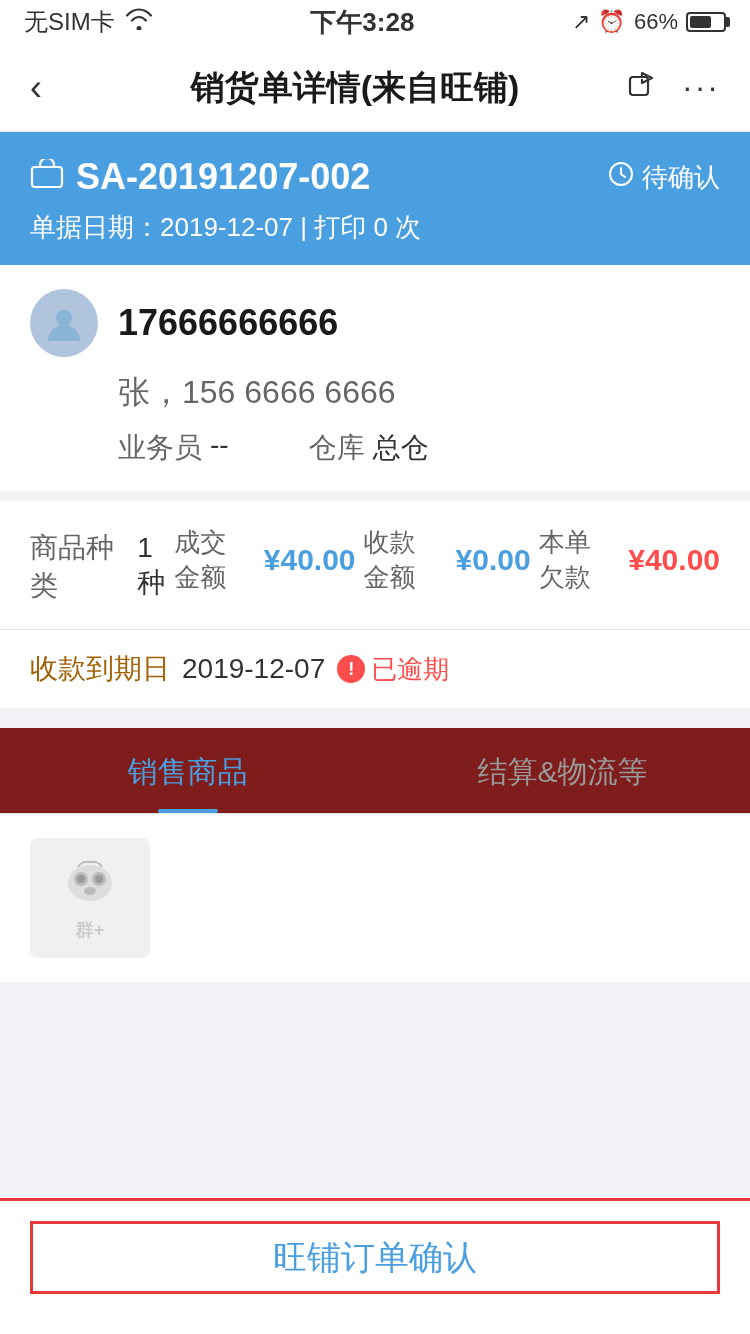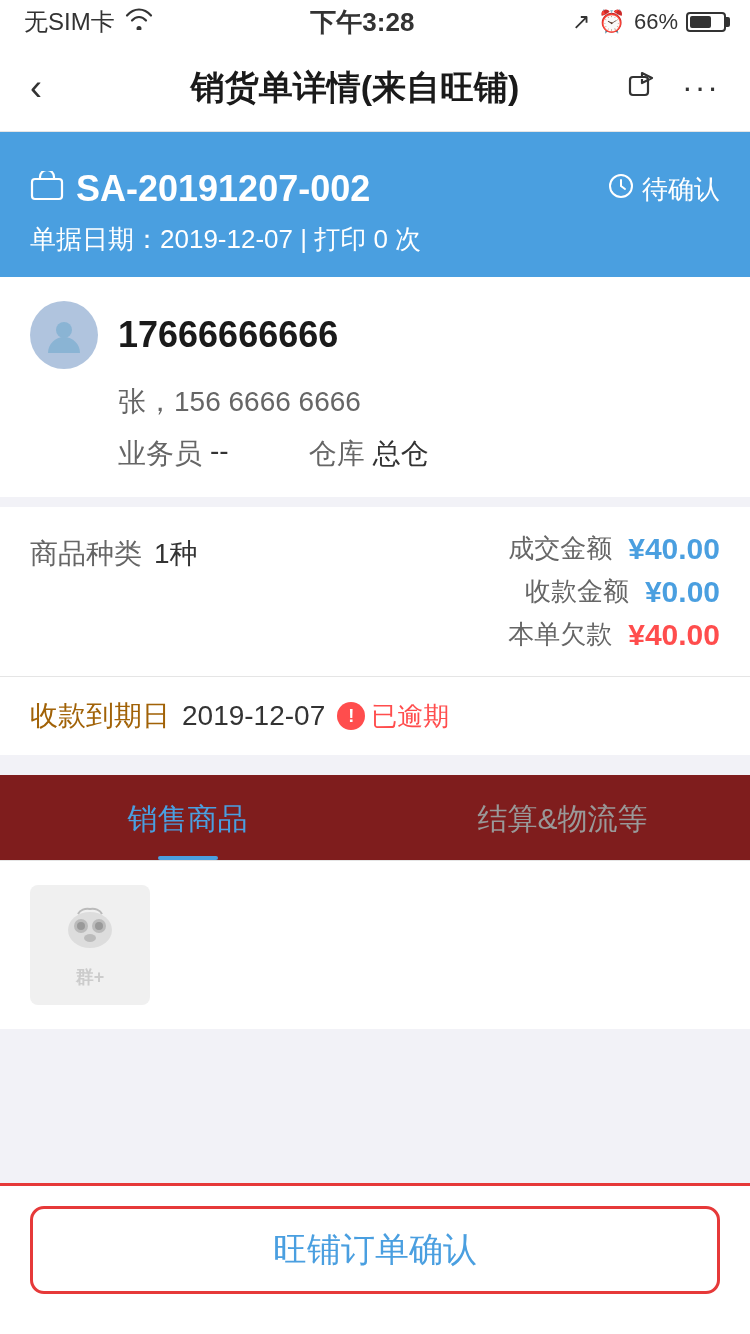--- a/index.html
+++ b/index.html
@@ -104,21 +104,21 @@
       font-size: 32px;
       color: #333;
       cursor: pointer;
       letter-spacing: 2px;
     }
 
     
     .header-card {
       width: 750px;
       background: #4a9fe0;
-      padding: 36px 30px 20px;
+      padding: 24px 30px 20px;
     }
     .order-id-row {
       display: flex;
       align-items: center;
       justify-content: space-between;
       margin-bottom: 12px;
     }
     .order-id {
       font-size: 36px;
       font-weight: 700;
@@ -162,21 +162,21 @@
       font-size: 36px;
       color: #fff;
       flex-shrink: 0;
     }
     .customer-name {
       font-size: 36px;
       font-weight: 700;
       color: #1a1a1a;
     }
     .customer-detail {
-      font-size: 28px;
+      font-size: 32px;
       color: #666;
       margin-left: 88px;
       margin-bottom: 14px;
     }
     .meta-row {
       display: flex;
       align-items: center;
       font-size: 28px;
       color: #666;
       margin-left: 88px;
@@ -222,21 +222,21 @@
       padding-top: 4px;
     }
     .summary-label {
       color: #666;
     }
     .summary-count {
       color: #333;
     }
     .summary-right {
       display: flex;
-      flex-direction: column;
+      flex-direction: row;
       align-items: flex-end;
       gap: 8px;
     }
     .amount-row {
       display: flex;
       align-items: center;
       gap: 16px;
       font-size: 26px;
     }
     .amount-label {
@@ -383,24 +383,24 @@
       position: fixed;
       bottom: 0;
       left: 0;
       width: 750px;
       background: #fff;
       padding: 20px 30px 40px;
       border-top: 3px solid #e63939;
     }
     .confirm-btn {
       width: 100%;
-      height: 88px;
+      height: 73px;
       background: #fff;
       border: 3px solid #e63939;
-      border-radius: 14px;
+      border-radius: 0;
       font-size: 34px;
       color: #4a9fe0;
       cursor: pointer;
       display: flex;
       align-items: center;
       justify-content: center;
       font-weight: 500;
     }
   </style>
 </head>

